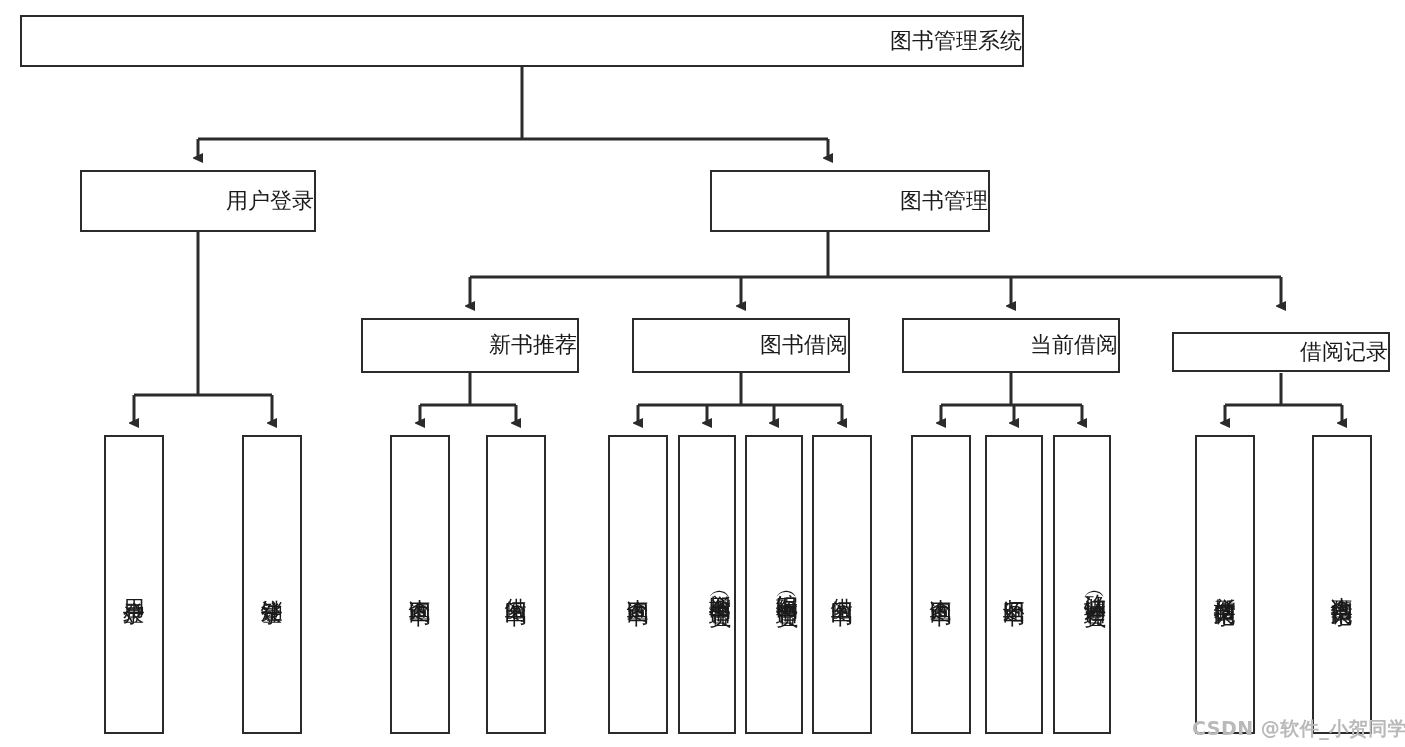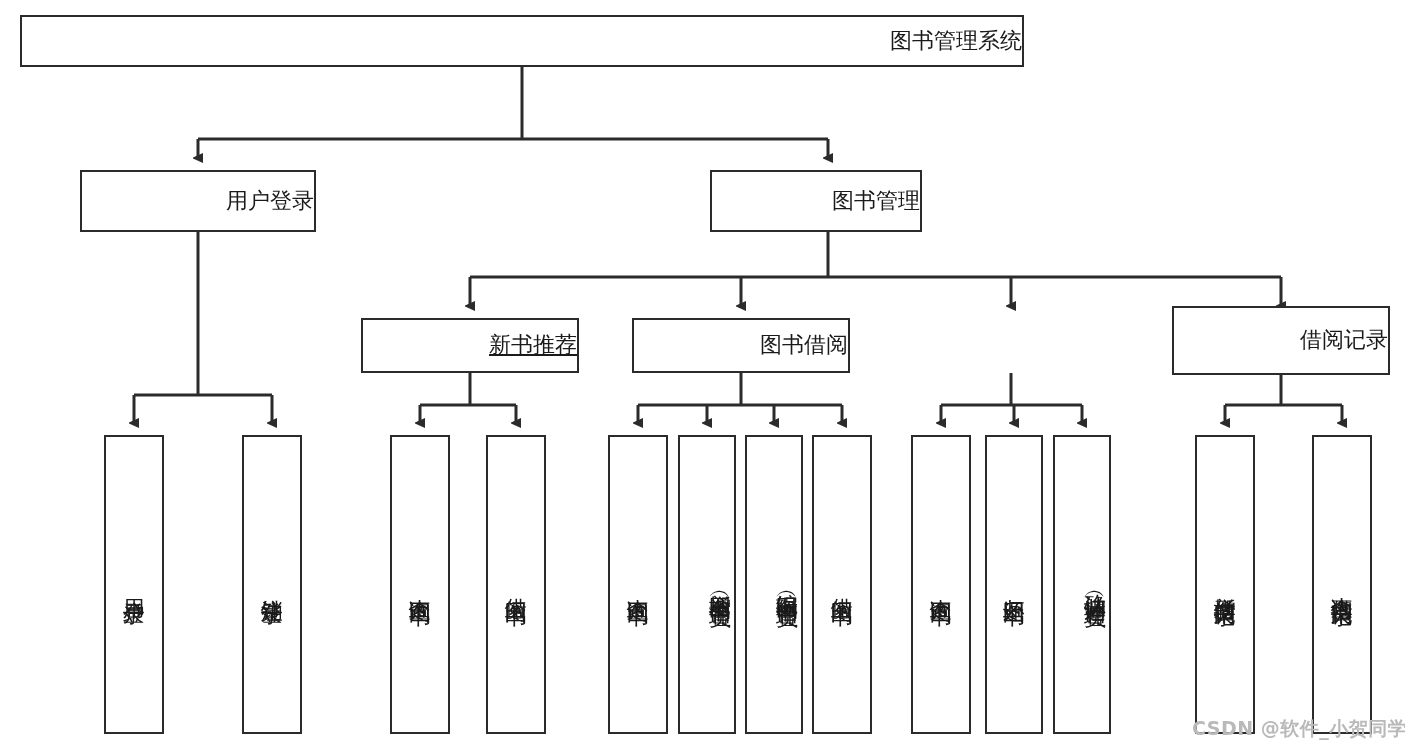--- a/index.html
+++ b/index.html
@@ -125,31 +125,34 @@
     </g>
   </svg>
 
   <div class="node horiz" style="left:20px; top:15px; width:1004px; height:52px;">
     <span>图书管理系统</span>
   </div>
 
   <div class="node horiz" style="left:80px; top:170px; width:236px; height:62px;">
     <span>用户登录</span>
   </div>
-  <div class="node horiz" style="left:710px; top:170px; width:212px; height:62px;">
+  <div class="node horiz" style="left:710px; top:170px; width:280px; height:62px;">
     <span>图书管理</span>
   </div>
 
-  <div class="node horiz" style="left:361px; top:318px; width:218px; height:55px;text-decoration:underline;">
+  <div class="node horiz" style="left:361px; top:318px; width:218px; height:55px;">
     <span>新书推荐</span>
   </div>
   <div class="node horiz" style="left:632px; top:318px; width:218px; height:55px;padding-left:15px;">
     <span>图书借阅</span>
   </div>
-  <div class="node horiz" style="left:1172px; top:306px; width:218px; height:69px;">
+  <div class="node horiz" style="left:902px; top:318px; width:218px; height:55px;">
+    <span>当前借阅</span>
+  </div>
+  <div class="node horiz" style="left:1172px; top:332px; width:218px; height:40px;">
     <span>借阅记录</span>
   </div>
 
   <div class="node vert midalign" style="left:104px; top:435px; width:60px; height:299px;">
     <span>用户登录</span>
   </div>
   <div class="node vert midalign" style="left:242px; top:435px; width:60px; height:299px;">
     <span>注销登录</span>
   </div>
 

